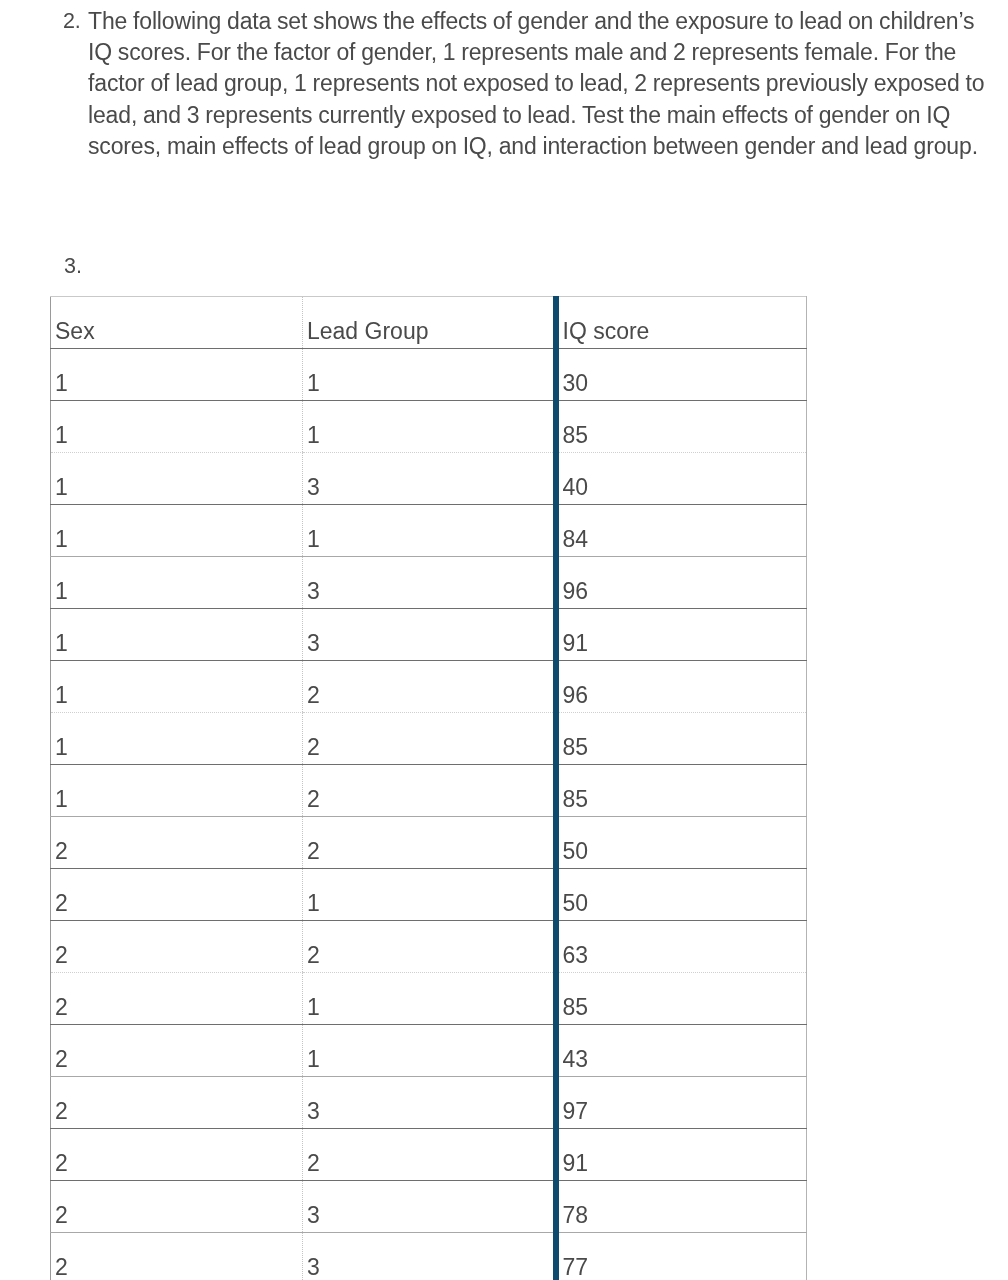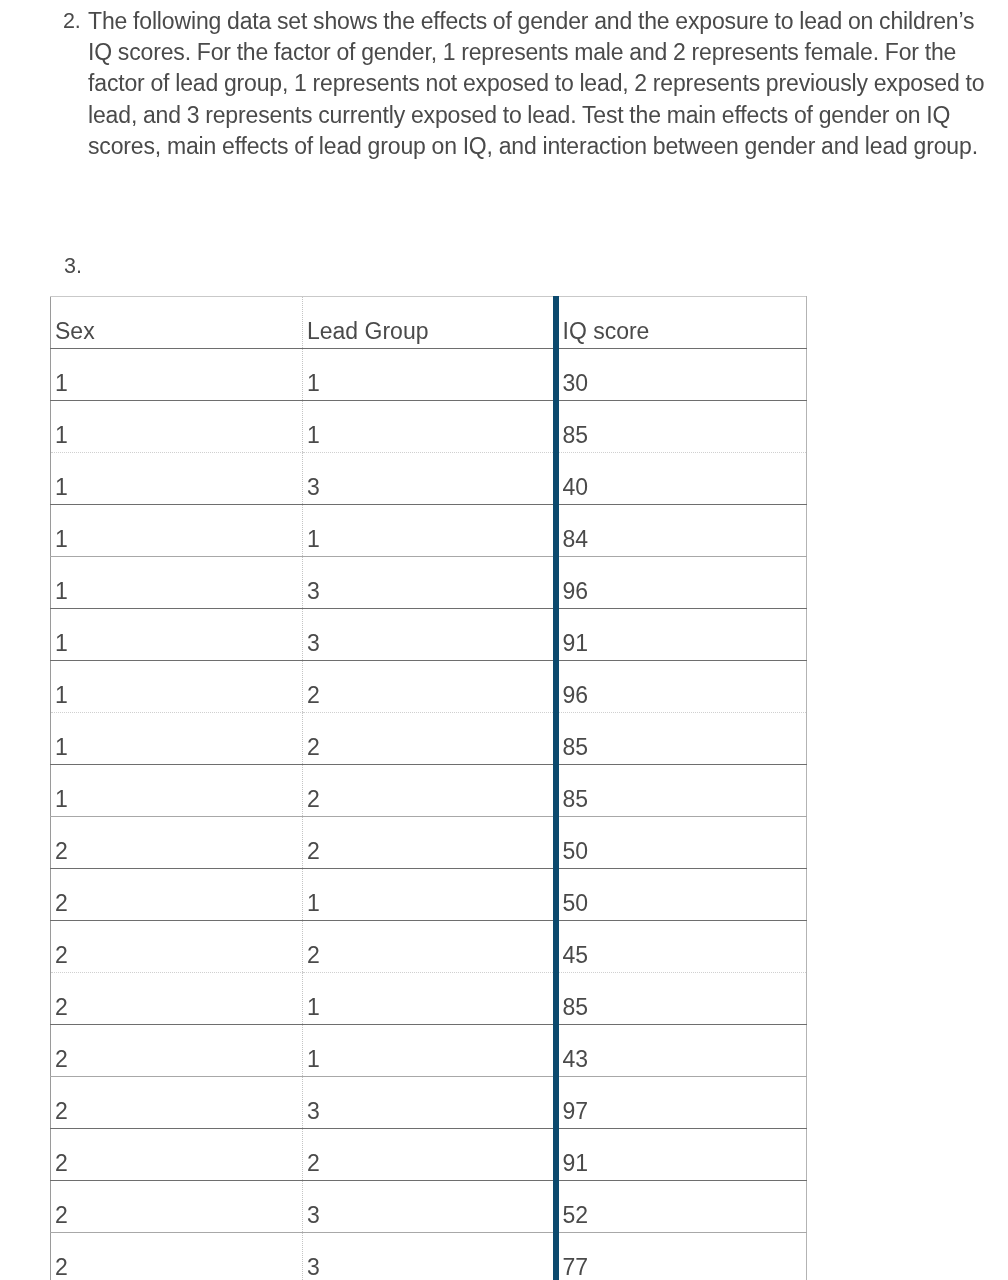--- a/index.html
+++ b/index.html
@@ -209,21 +209,21 @@
             <td class="col-iq">50</td>
           </tr>
           <tr class="rule-dark">
             <td class="col-sex">2</td>
             <td class="col-lead">1</td>
             <td class="col-iq">50</td>
           </tr>
           <tr class="rule-light">
             <td class="col-sex">2</td>
             <td class="col-lead">2</td>
-            <td class="col-iq">45</td>
+            <td class="col-iq">63</td>
           </tr>
           <tr class="rule-dark">
             <td class="col-sex">2</td>
             <td class="col-lead">1</td>
             <td class="col-iq">85</td>
           </tr>
           <tr class="rule-mid">
             <td class="col-sex">2</td>
             <td class="col-lead">1</td>
             <td class="col-iq">43</td>
@@ -234,21 +234,21 @@
             <td class="col-iq">97</td>
           </tr>
           <tr class="rule-dark">
             <td class="col-sex">2</td>
             <td class="col-lead">2</td>
             <td class="col-iq">91</td>
           </tr>
           <tr class="rule-mid">
             <td class="col-sex">2</td>
             <td class="col-lead">3</td>
-            <td class="col-iq">52</td>
+            <td class="col-iq">78</td>
           </tr>
           <tr class="rule-none">
             <td class="col-sex">2</td>
             <td class="col-lead">3</td>
             <td class="col-iq">77</td>
           </tr>
         </tbody>
     </table>
   </div>
 

